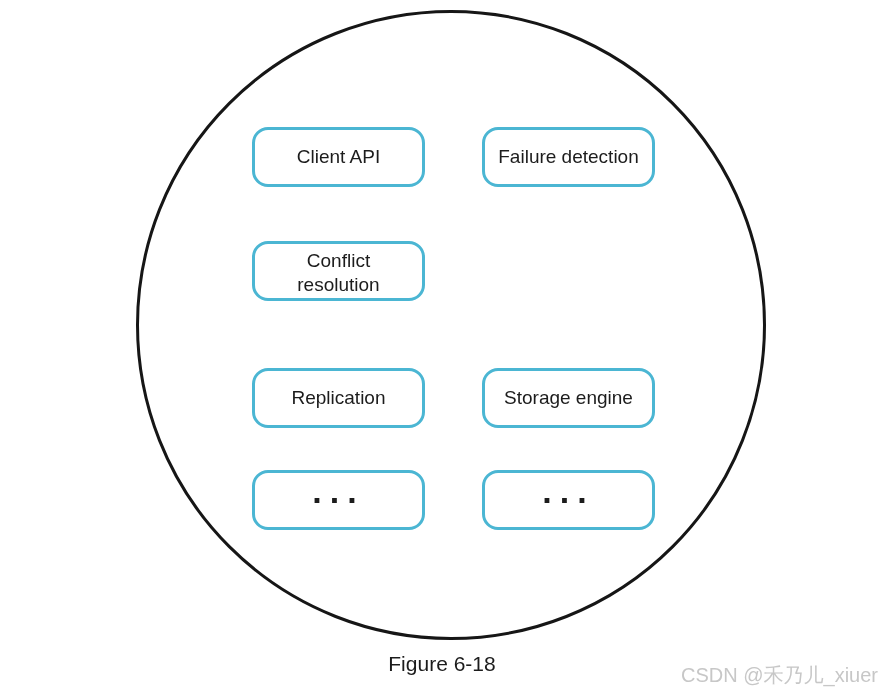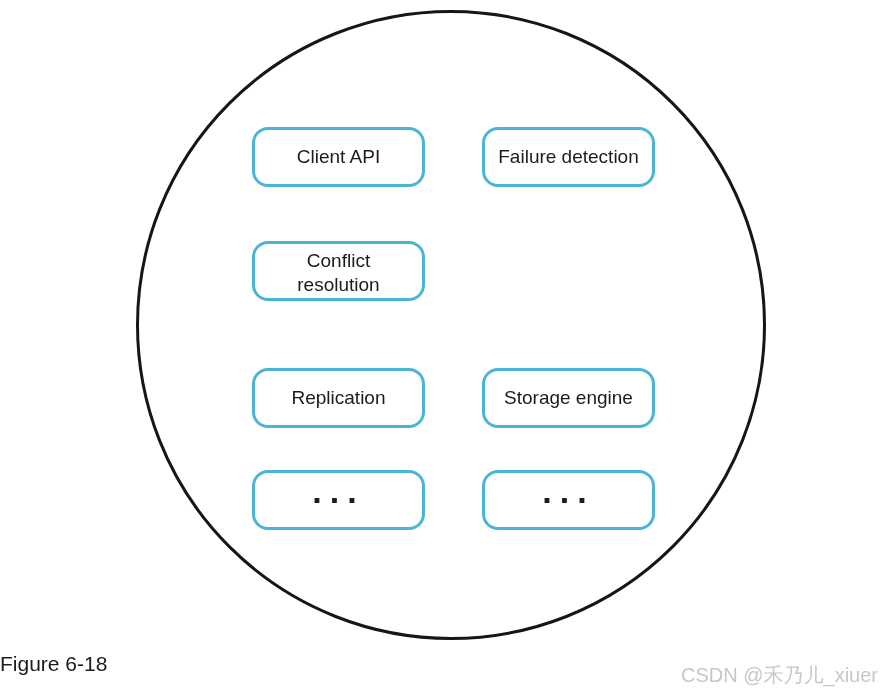--- a/index.html
+++ b/index.html
@@ -64,20 +64,21 @@
     display:inline-block;
     font-weight:700;
     font-size:34px;
     letter-spacing:8px;
     transform:translateY(-9px);
   }
   .caption{
     position:absolute;
     left:0;top:652px;
     width:884px;
+    text-align:center;
     font-size:21px;
     color:var(--ink);
   }
   .watermark{
     position:absolute;
     right:6px;top:662px;
     font-size:20px;
     color:var(--watermark);
     white-space:nowrap;
   }

